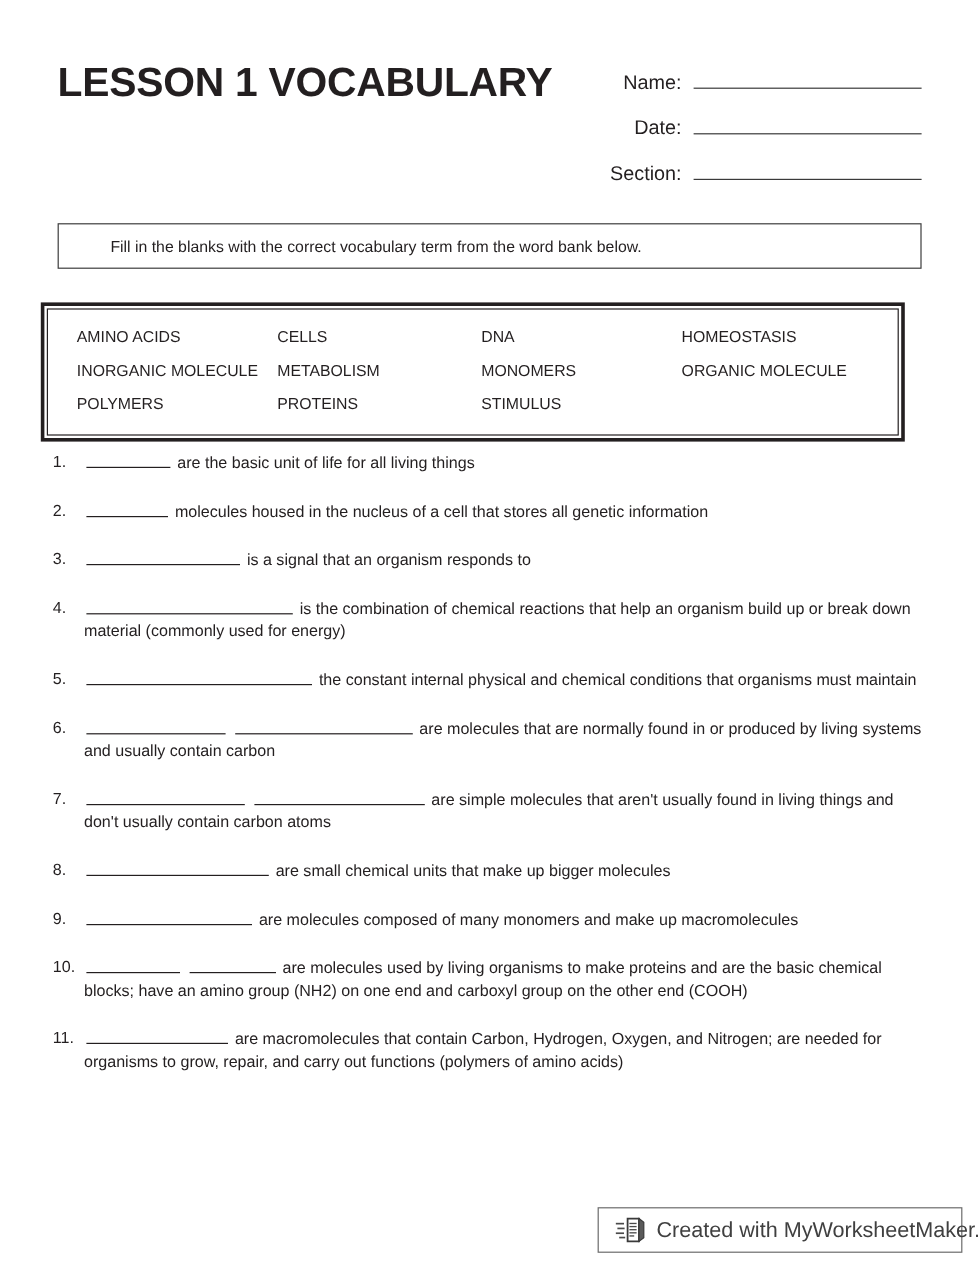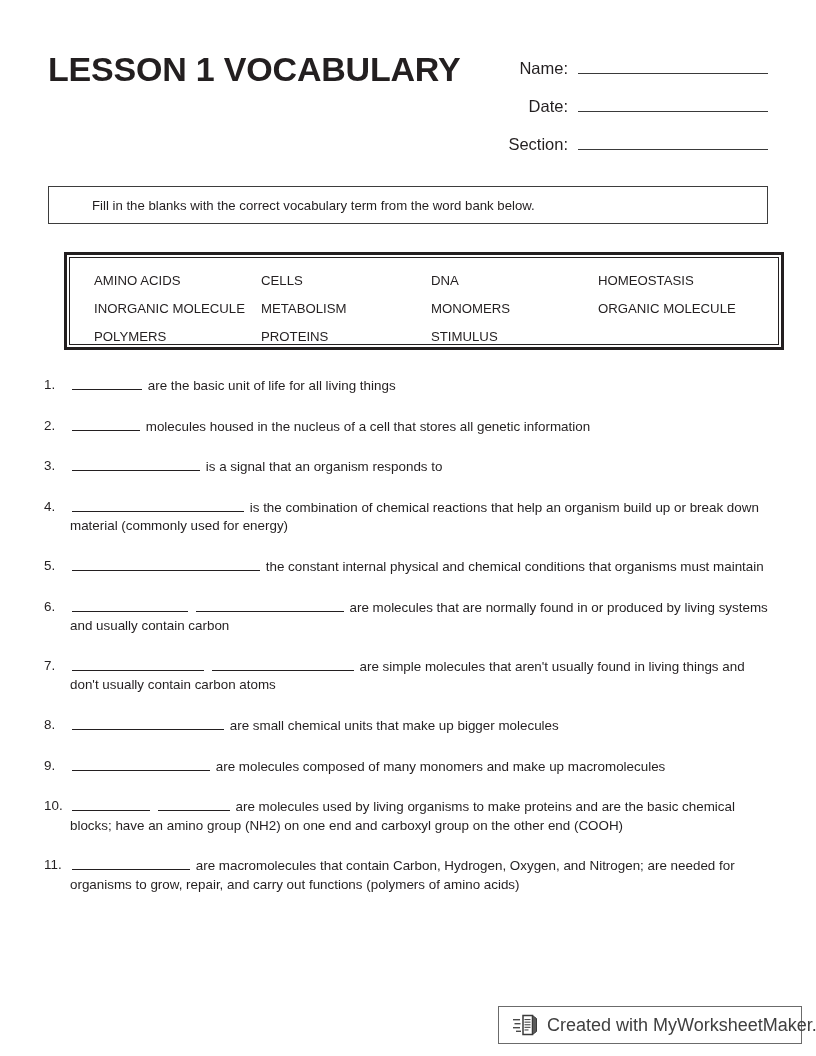--- a/index.html
+++ b/index.html
@@ -80,24 +80,24 @@
   }
   .instruction-text {
     font-size: 13.2px;
     padding-left: 11px;
     color: #231f20;
   }
 
   
   .word-bank-outer {
     position: absolute;
-    left: 64px;
+    left: 34px;
     top: 252px;
     width: 720px;
-    height: 98px;
+    height: 116px;
     border: 3px solid #231f20;
     box-sizing: border-box;
     padding: 2px;
   }
   .word-bank-inner {
     width: 100%;
     height: 100%;
     border: 1px solid #231f20;
     box-sizing: border-box;
     position: relative;

